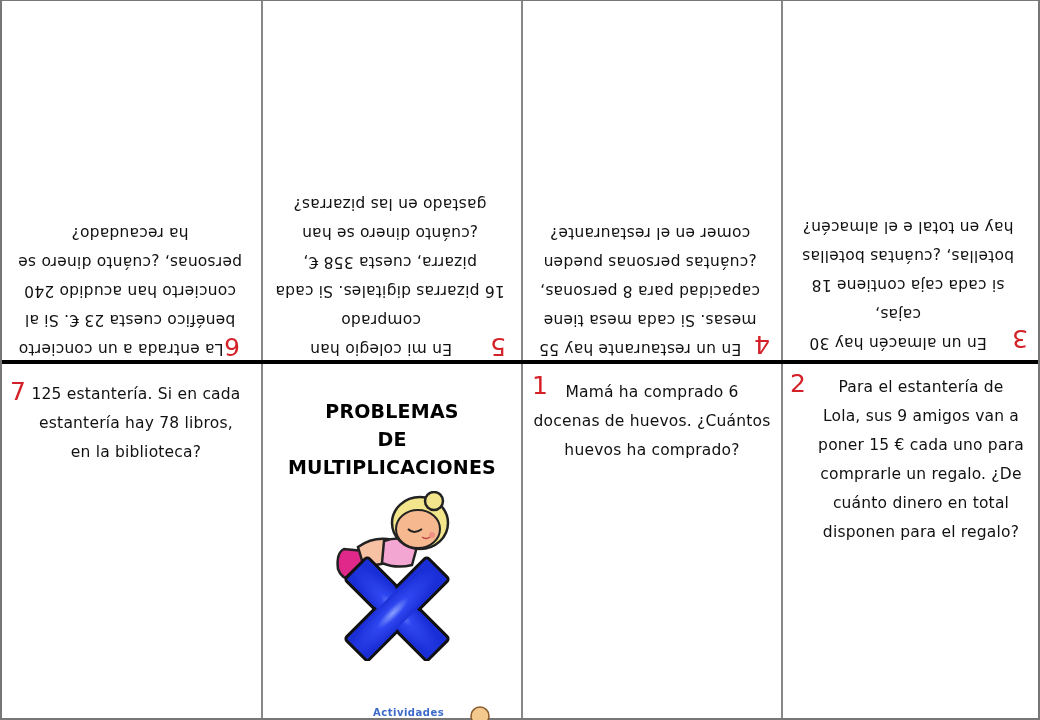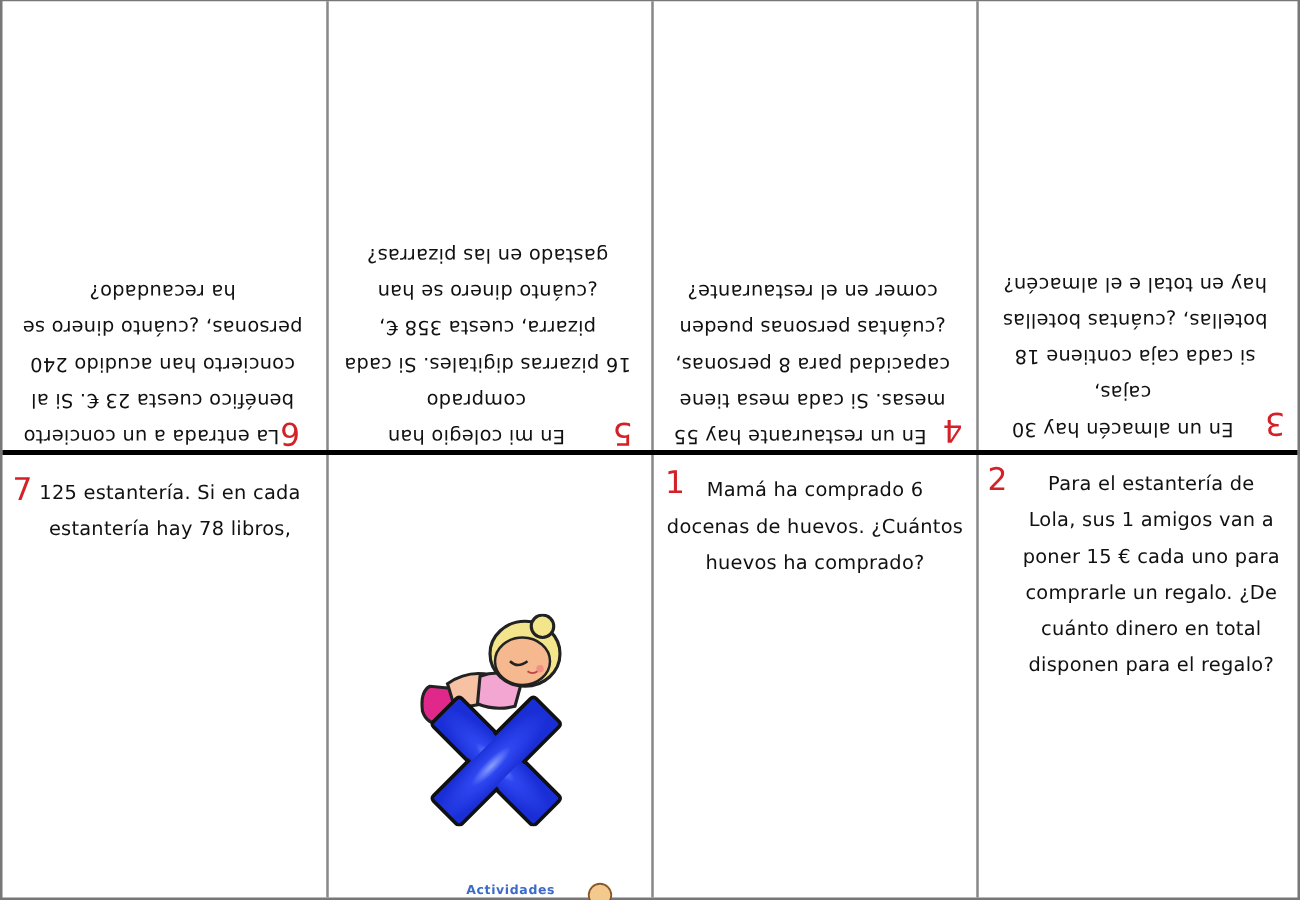--- a/index.html
+++ b/index.html
@@ -105,24 +105,30 @@
         <div>hay en total e el almacén?</div>
       </div>
     </div>
   </div>
 
   <div class="cell bottom" style="left:0">
     <div class="num" style="left:8px;top:16px">7</div>
     <div class="text" style="top:17px;left:14px;right:6px">
       <div>125 estantería. Si en cada</div>
       <div>estantería hay 78 libros,</div>
+      <div>en la biblioteca?</div>
     </div>
   </div>
 
   <div class="cell bottom" style="left:260px">
+    <div class="title">
+      <div>PROBLEMAS</div>
+      <div>DE</div>
+      <div>MULTIPLICACIONES</div>
+    </div>
 
     <svg class="illus" viewBox="0 0 150 170">
       <defs>
         <radialGradient id="xg" cx="50%" cy="55%" r="55%">
           <stop offset="0%" stop-color="#8aa0ff"></stop>
           <stop offset="35%" stop-color="#2e46f0"></stop>
           <stop offset="100%" stop-color="#1a2ed6"></stop>
         </radialGradient>
       </defs>
 
@@ -171,21 +177,21 @@
       <div>Mamá ha comprado 6</div>
       <div>docenas de huevos. ¿Cuántos</div>
       <div>huevos ha comprado?</div>
     </div>
   </div>
 
   <div class="cell bottom" style="left:780px">
     <div class="num" style="left:8px;top:8px">2</div>
     <div class="text" style="top:10px;left:24px;right:6px">
       <div>Para el estantería de</div>
-      <div>Lola, sus 1 amigos van a</div>
+      <div>Lola, sus 9 amigos van a</div>
       <div>poner 15 € cada uno para</div>
       <div>comprarle un regalo. ¿De</div>
       <div>cuánto dinero en total</div>
       <div>disponen para el regalo?</div>
     </div>
   </div>
 
 </div>
 
 </body></html>

